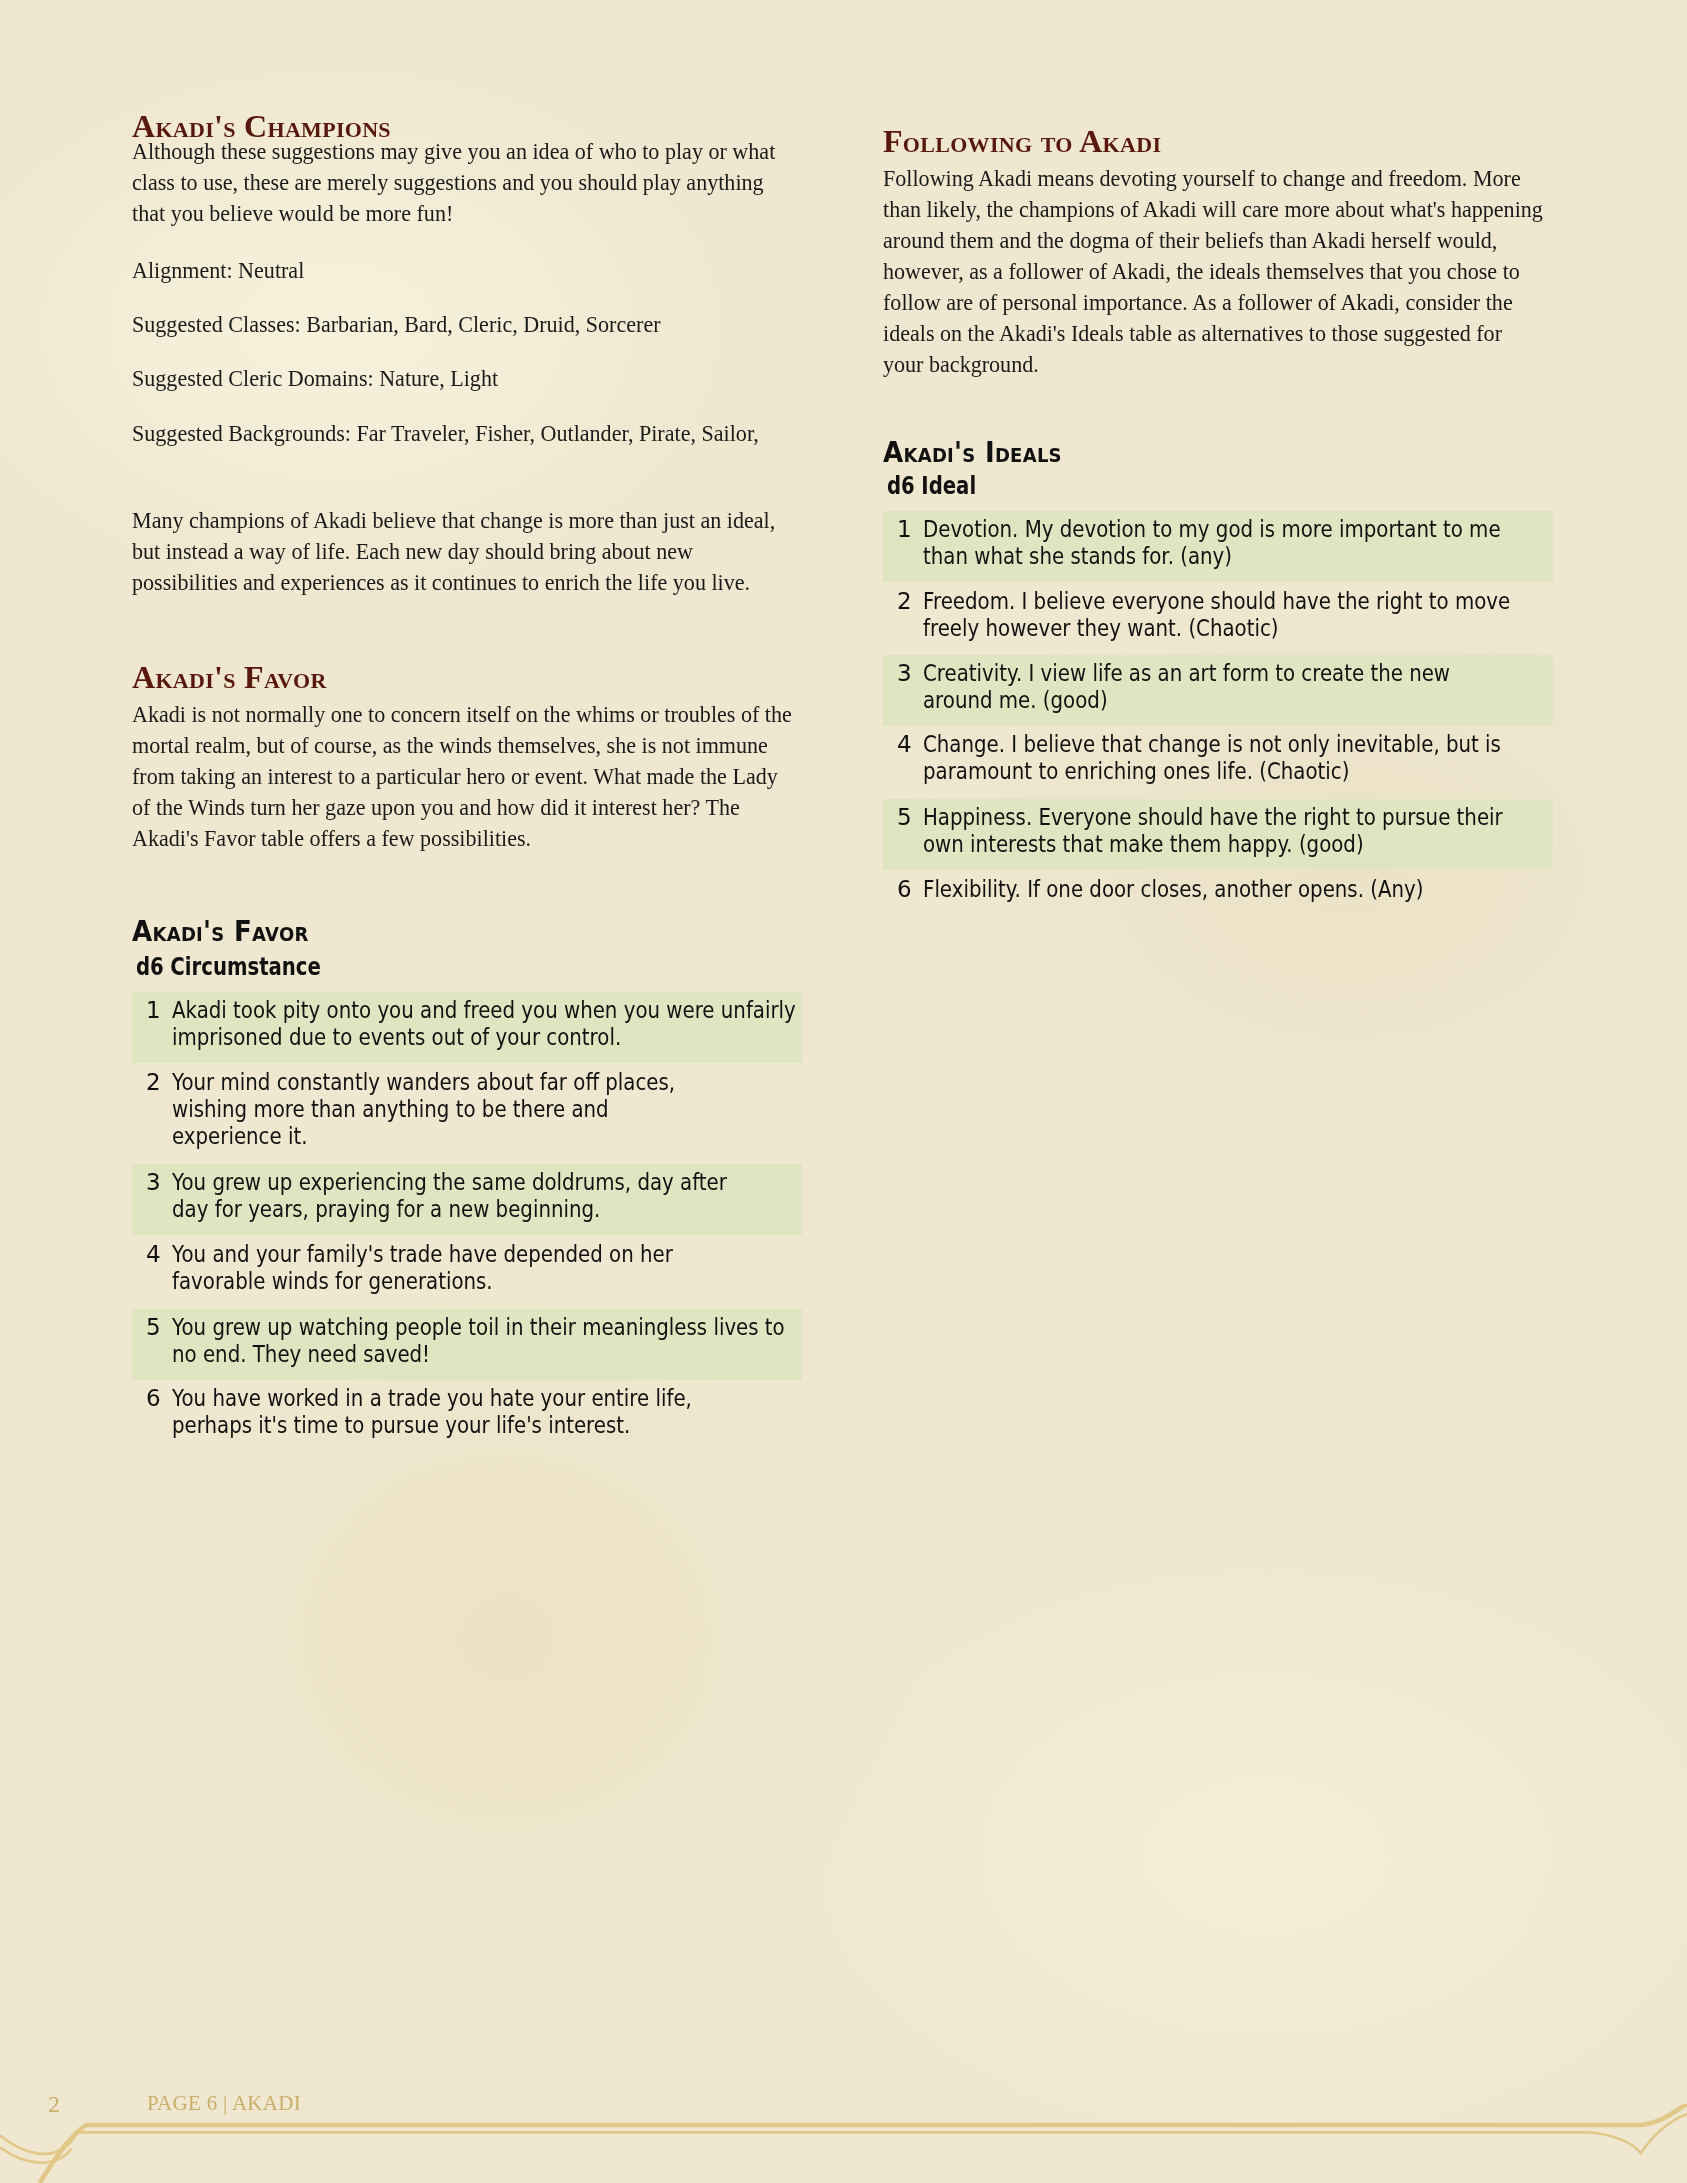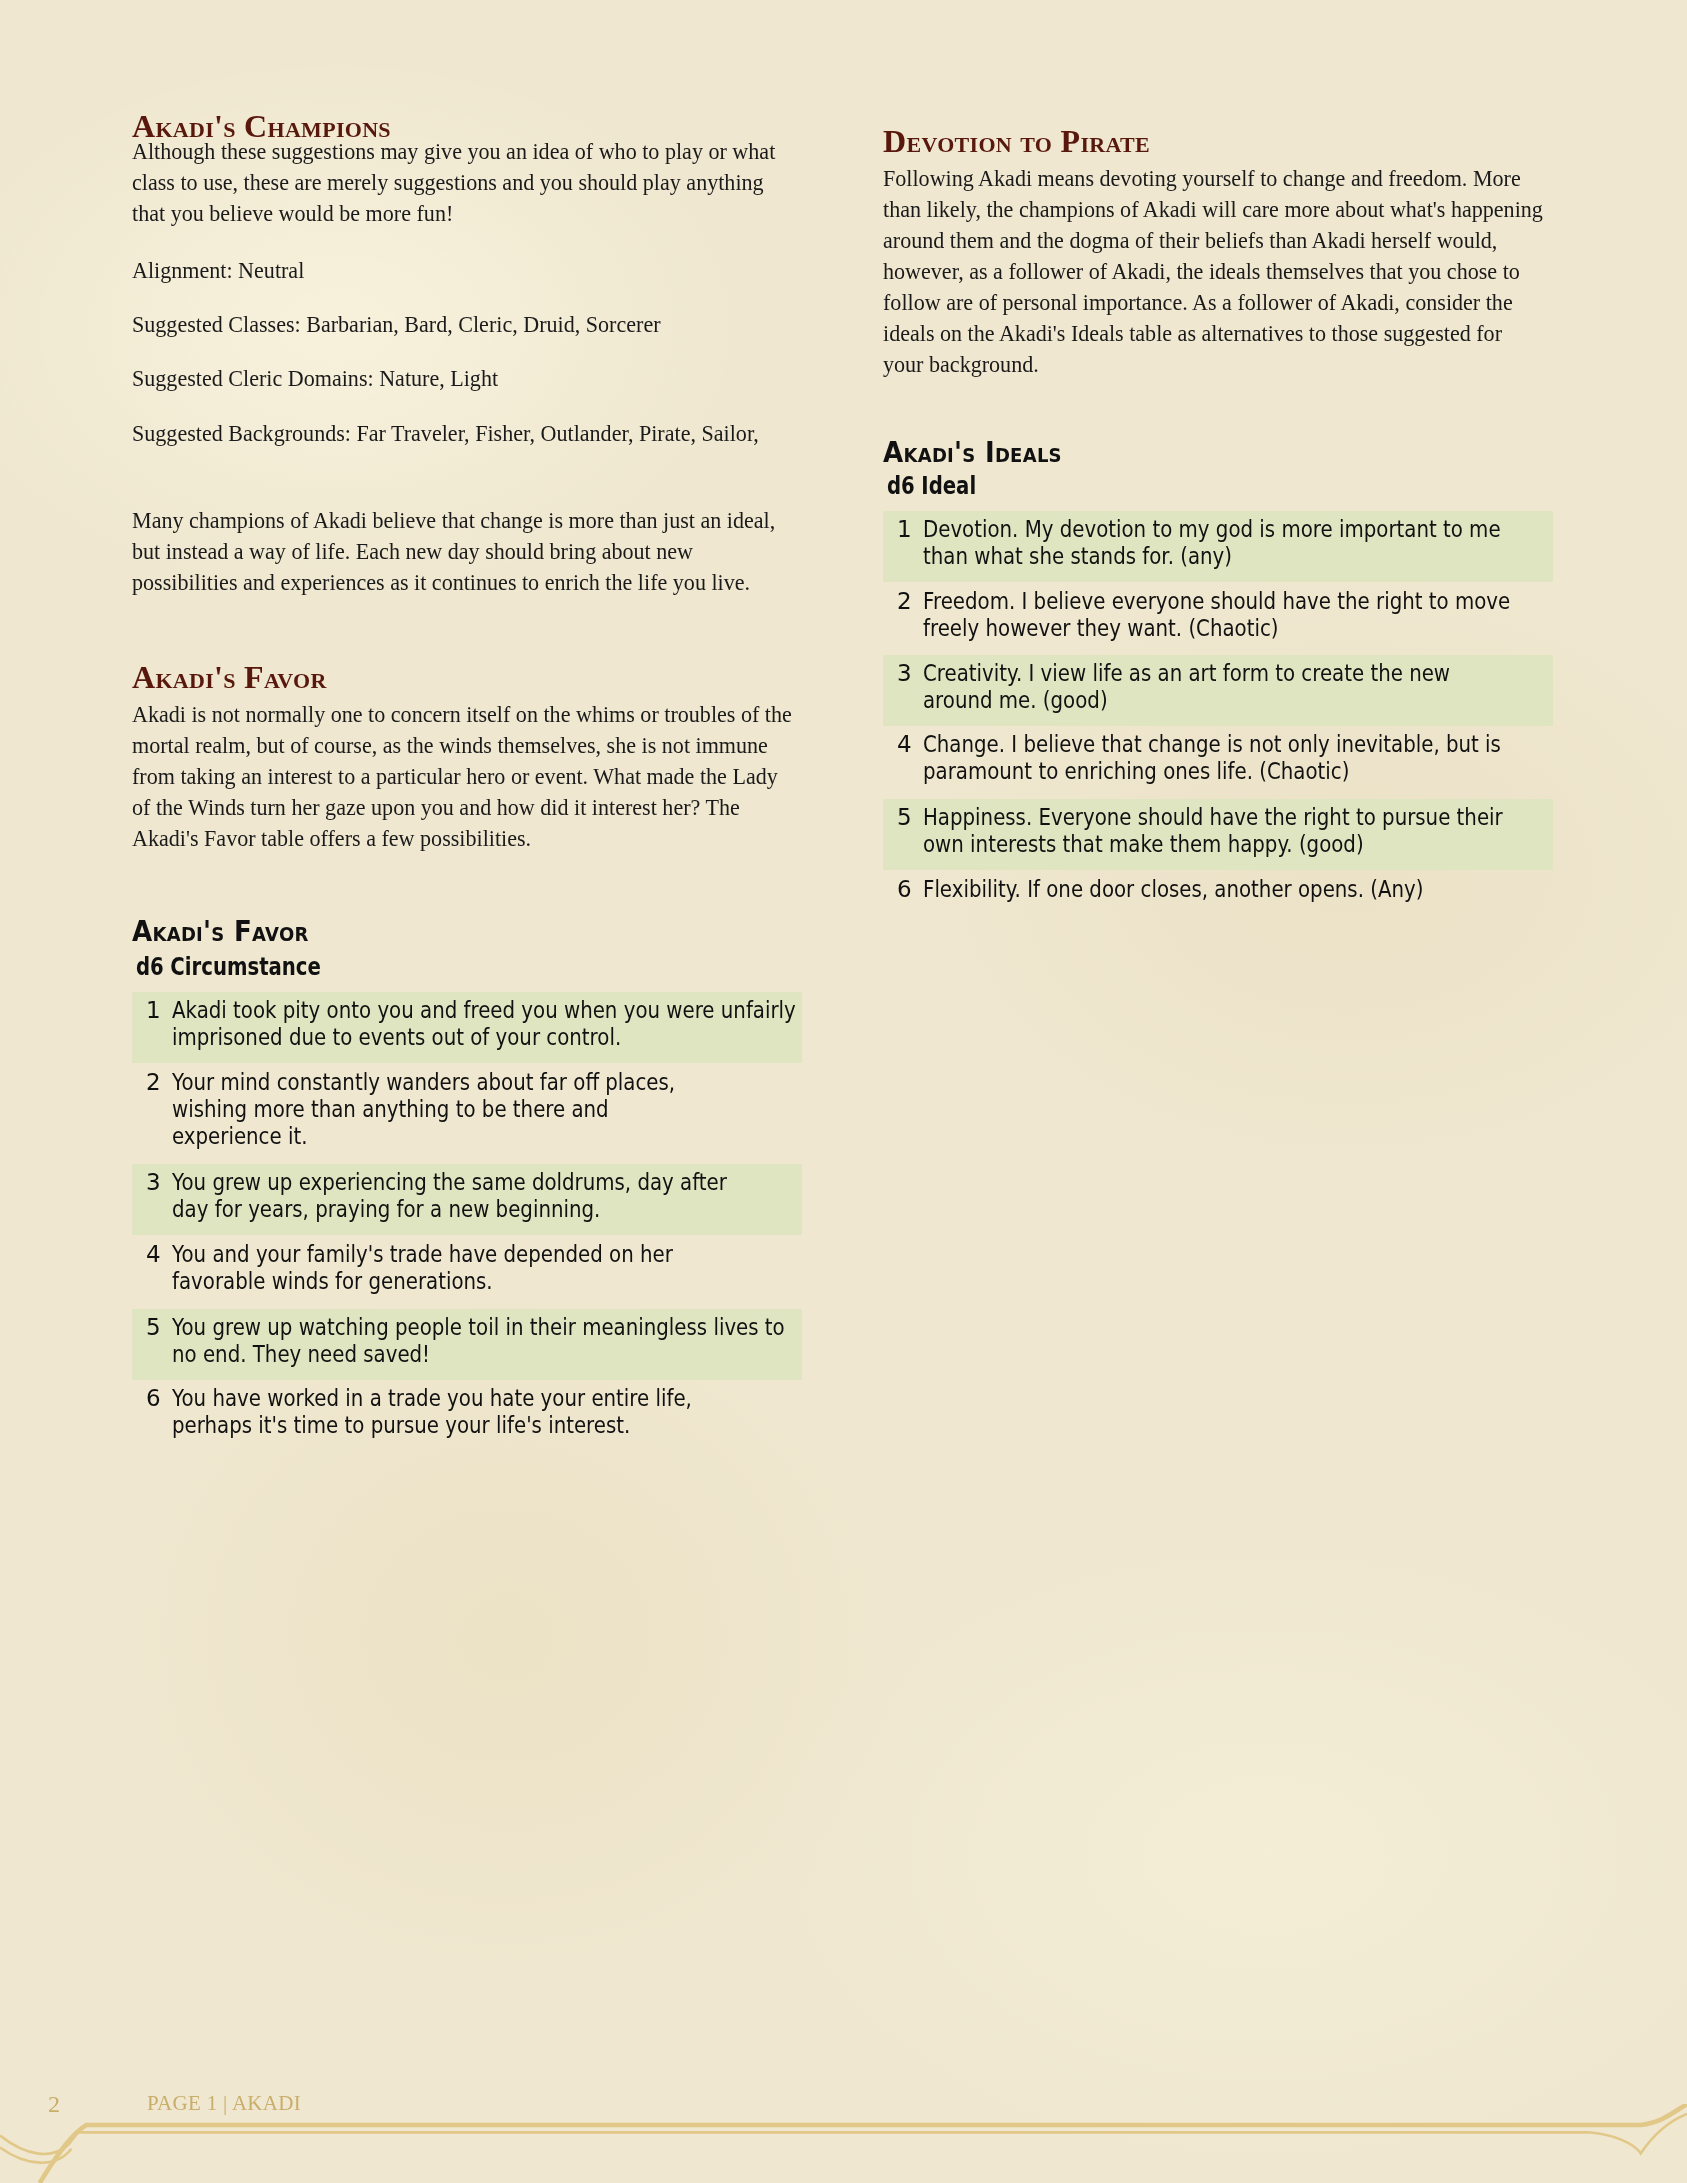--- a/index.html
+++ b/index.html
@@ -133,21 +133,21 @@
     <span class="num">5</span>
     <span class="txt">You grew up watching people toil in their meaningless lives to no end. They need saved!</span>
   </div>
   <div class="trow" style="top:1380px; height:71px;">
     <span class="num">6</span>
     <span class="txt" style="width:681px;">You have worked in a trade you hate your entire life, perhaps it's time to pursue your life's interest.</span>
   </div>
 </div>
 
 <div class="col col-right">
-  <h2 class="section" style="top:124px;">Devotion to Pirate</h2>
+  <h2 class="section" style="top:124px;">Following to Akadi</h2>
   <p class="body" style="top:163px;">Following Akadi means devoting yourself to change and freedom. More than likely, the champions of Akadi will care more about what's happening around them and the dogma of their beliefs than Akadi herself would, however, as a follower of Akadi, the ideals themselves that you chose to follow are of personal importance. As a follower of Akadi, consider the ideals on the Akadi's Ideals table as alternatives to those suggested for your background.</p>
 
   <h3 class="table-title" style="top:435px;">Akadi's Ideals</h3>
   <div class="table-head" style="top:472px; left:4px;">
     <span>d6</span><span>Ideal</span>
   </div>
 
   <div class="trow shaded" style="top:511px; height:71px;">
     <span class="num">1</span>
     <span class="txt">Devotion. My devotion to my god is more important to me than what she stands for. (any)</span>
@@ -168,19 +168,19 @@
     <span class="num">5</span>
     <span class="txt" style="width:701px;">Happiness. Everyone should have the right to pursue their own interests that make them happy. (good)</span>
   </div>
   <div class="trow" style="top:871px; height:40px;">
     <span class="num">6</span>
     <span class="txt">Flexibility. If one door closes, another opens. (Any)</span>
   </div>
 </div>
 
 <div class="footer-num">2</div>
-<div class="footer-title">PAGE 1 | AKADI</div>
+<div class="footer-title">PAGE 6 | AKADI</div>
 <svg class="footer-ornament" viewBox="0 3180 2550 120" preserveAspectRatio="none">
   <path d="M60 3300 C 90 3250, 110 3225, 130 3212 L 2480 3212 C 2510 3208, 2525 3196, 2550 3180" fill="none" stroke="#e2c888" stroke-width="7"></path>
   <path d="M0 3228 C 40 3260, 80 3265, 105 3240 L 118 3223 L 2400 3223 C 2440 3226, 2470 3240, 2480 3255 C 2500 3225, 2525 3205, 2550 3195" fill="none" stroke="#e2c888" stroke-width="4"></path>
   <path d="M0 3246 C 40 3275, 85 3278, 108 3248" fill="none" stroke="#e2c888" stroke-width="4"></path>
 </svg>
 
 
 </body></html>

